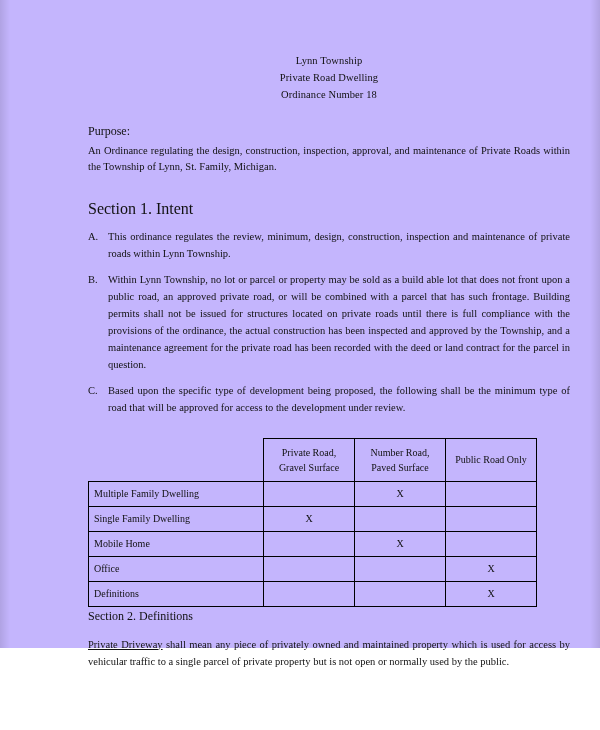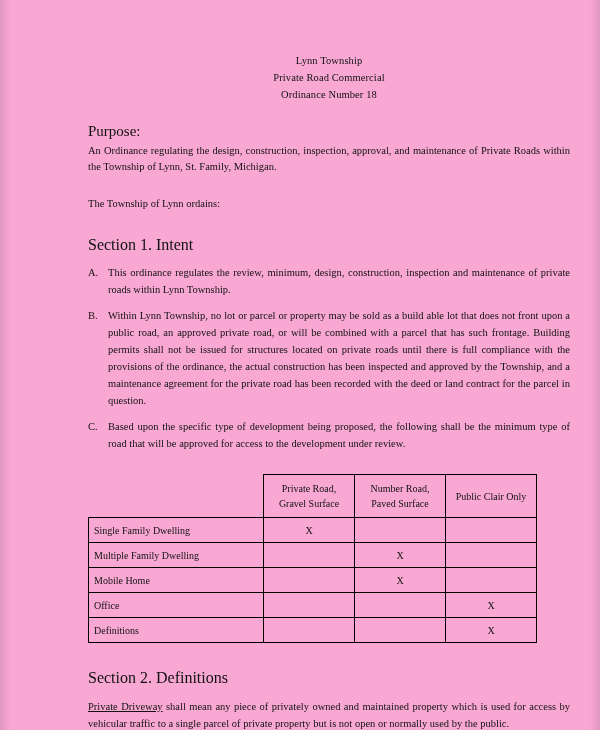--- a/index.html
+++ b/index.html
@@ -10,22 +10,22 @@
   body {
     width: 600px;
     height: 730px;
     font-family: "Liberation Serif", serif;
     color: #111111;
     overflow: hidden;
   }
   .page {
     position: relative;
     width: 600px;
-    height: 730px;
-    background: #f9a8d4;
+    height: 648px;
+    background: #c4b5fd;
     box-sizing: border-box;
     padding: 52px 30px 20px 88px;
   }
   .doc-title {
     text-align: center;
     font-size: 10.5px;
     line-height: 17px;
     letter-spacing: 0.1px;
   }
   .doc-title div {
@@ -34,21 +34,21 @@
   .block {
     margin-top: 20px;
     font-size: 10.5px;
     line-height: 16.5px;
     text-align: justify;
   }
   .block.tight {
     margin-top: 3px;
   }
   .purpose-label {
-    font-size: 15px;
+    font-size: 12px;
     line-height: 16.5px;
   }
   .section-head {
     margin-top: 24px;
     font-size: 16px;
     line-height: 18px;
   }
   .list {
     margin-top: 10px;
   }
@@ -94,22 +94,21 @@
   table.matrix td.rowlabel {
     text-align: left;
     padding-left: 5px;
   }
   table.matrix td.mark {
     text-align: center;
   }
   .col-label { width: 175px; }
   .col-data  { width: 91px; }
   .section2 {
-    margin-top: 26px;
-    font-size: 16px;
+    font-size: 12px;
     line-height: 18px;
   }
   .defn {
     margin-top: 11px;
     font-size: 10.5px;
     line-height: 17px;
     text-align: justify;
   }
   .underline { text-decoration: underline; }
   .shadow-edge {
@@ -131,30 +130,29 @@
 </head>
 <body>
 
 <div class="page">
 
   <div class="shadow-edge shadow-left"></div>
   <div class="shadow-edge shadow-right"></div>
 
   <div class="doc-title">
     <div>Lynn Township</div>
-    <div>Private Road Commercial</div>
+    <div>Private Road Dwelling</div>
     <div>Ordinance Number 18</div>
   </div>
 
   <div class="block">
     <div class="purpose-label">Purpose:</div>
     <div class="block tight">An Ordinance regulating the design, construction, inspection, approval, and maintenance of Private Roads within the Township of Lynn, St. Family, Michigan.</div>
   </div>
 
-  <div class="block">The Township of Lynn ordains:</div>
 
   <div class="section-head">Section 1. Intent</div>
 
   <div class="list">
     <div class="list-item">
       <span class="list-marker">A.</span>
       <span class="list-text">This ordinance regulates the review, minimum, design, construction, inspection and maintenance of private roads within Lynn Township.</span>
     </div>
     <div class="list-item">
       <span class="list-marker">B.</span>
@@ -171,32 +169,32 @@
       <col class="col-label">
       <col class="col-data">
       <col class="col-data">
       <col class="col-data">
     </colgroup>
     <tbody>
       <tr>
         <td class="corner"></td>
         <td class="head">Private Road, Gravel Surface</td>
         <td class="head">Number Road, Paved Surface</td>
-        <td class="head">Public Clair Only</td>
+        <td class="head">Public Road Only</td>
+      </tr>
+      <tr>
+        <td class="rowlabel">Multiple Family Dwelling</td>
+        <td class="mark"></td>
+        <td class="mark">X</td>
+        <td class="mark"></td>
       </tr>
       <tr>
         <td class="rowlabel">Single Family Dwelling</td>
         <td class="mark">X</td>
         <td class="mark"></td>
-        <td class="mark"></td>
-      </tr>
-      <tr>
-        <td class="rowlabel">Multiple Family Dwelling</td>
-        <td class="mark"></td>
-        <td class="mark">X</td>
         <td class="mark"></td>
       </tr>
       <tr>
         <td class="rowlabel">Mobile Home</td>
         <td class="mark"></td>
         <td class="mark">X</td>
         <td class="mark"></td>
       </tr>
       <tr>
         <td class="rowlabel">Office</td>

